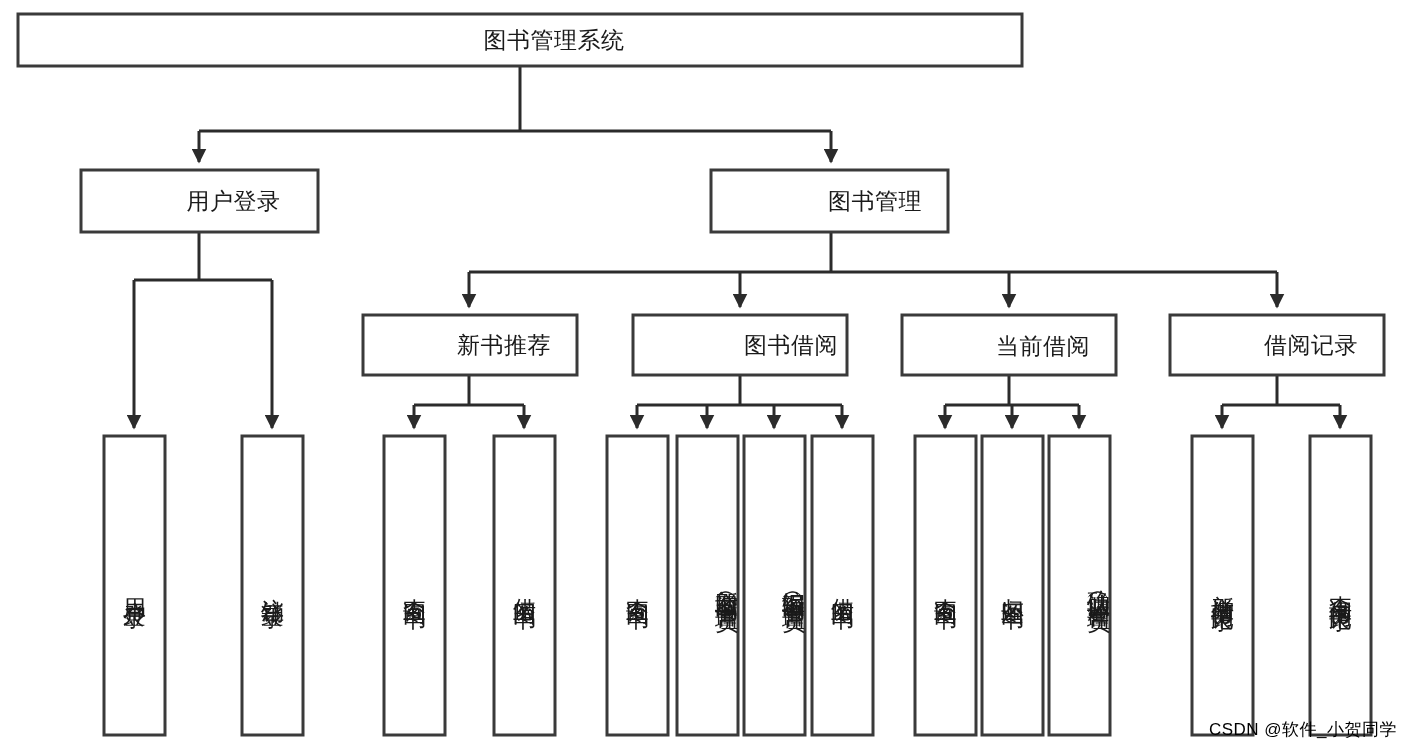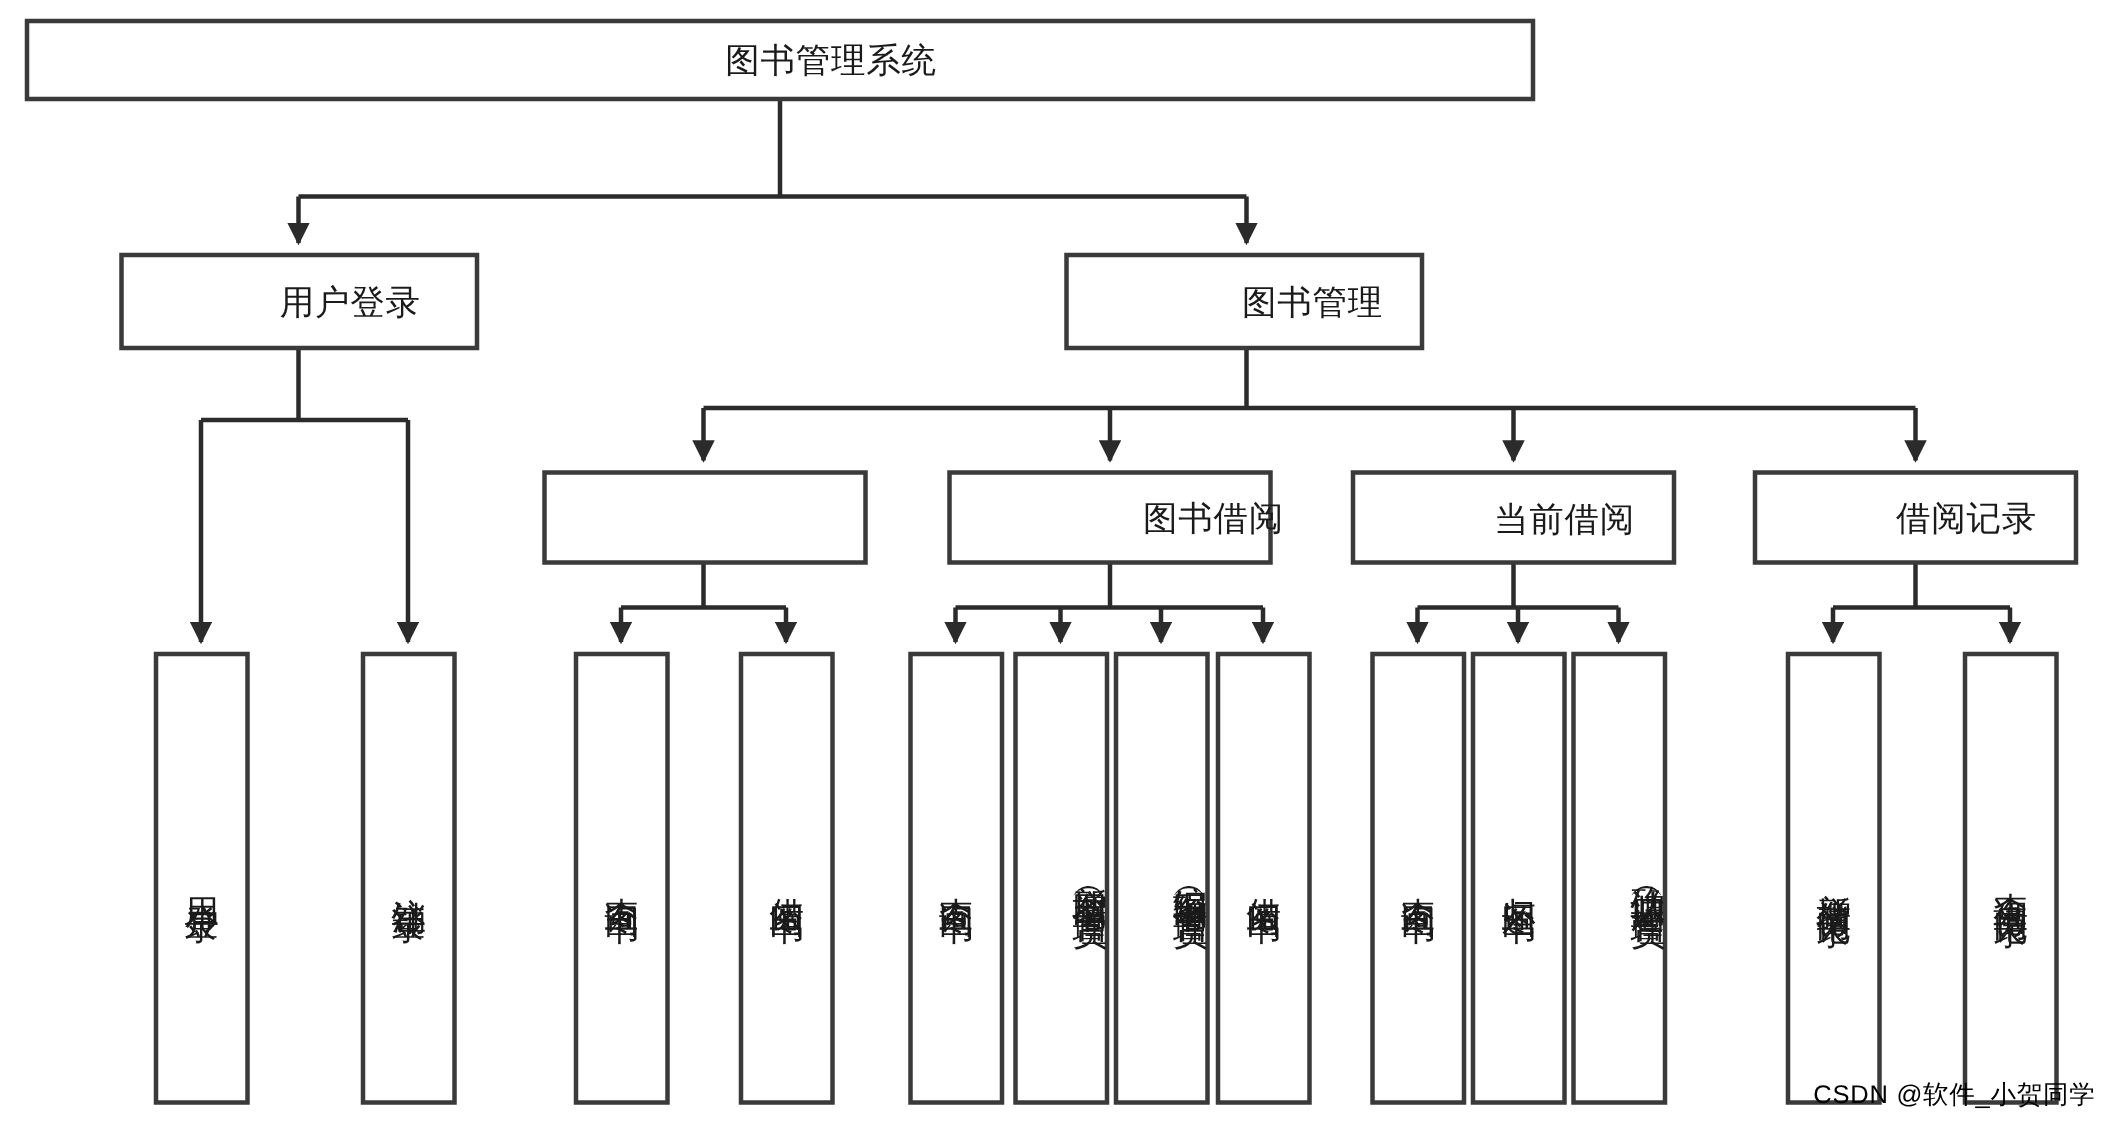--- a/index.html
+++ b/index.html
@@ -153,21 +153,22 @@
 
     <rect class="node-box" x="1192" y="436" width="61" height="299"></rect>
     <rect class="node-box" x="1310" y="436" width="61" height="299"></rect>
   </svg>
 
   <div class="node-label-h" style="left:18px; top:14px; width:1004px; height:52px;">图书管理系统</div>
 
   <div class="node-label-h" style="left:81px; top:170px; width:237px; height:62px;">用户登录</div>
   <div class="node-label-h" style="left:711px; top:170px; width:260px; height:62px;">图书管理</div>
 
-  <div class="node-label-h" style="left:651px; top:315px; width:248px; height:60px;">图书借阅</div>
+  <div class="node-label-h" style="left:363px; top:315px; width:214px; height:60px;">新书推荐</div>
+  <div class="node-label-h" style="left:633px; top:315px; width:248px; height:60px;">图书借阅</div>
   <div class="node-label-h" style="left:902px; top:315px; width:214px; height:63px;">当前借阅</div>
   <div class="node-label-h" style="left:1170px; top:315px; width:214px; height:60px;">借阅记录</div>
 
   <div class="node-label-v" style="left:104px; top:436px; width:61px; height:299px;">用户登录</div>
   <div class="node-label-v" style="left:242px; top:436px; width:61px; height:299px;">注销登录</div>
 
   <div class="node-label-v" style="left:384px; top:436px; width:61px; height:299px;">查询图书</div>
   <div class="node-label-v" style="left:494px; top:436px; width:61px; height:299px;">借阅图书</div>
 
   <div class="node-label-v" style="left:607px; top:436px; width:61px; height:299px;">查询图书</div>

